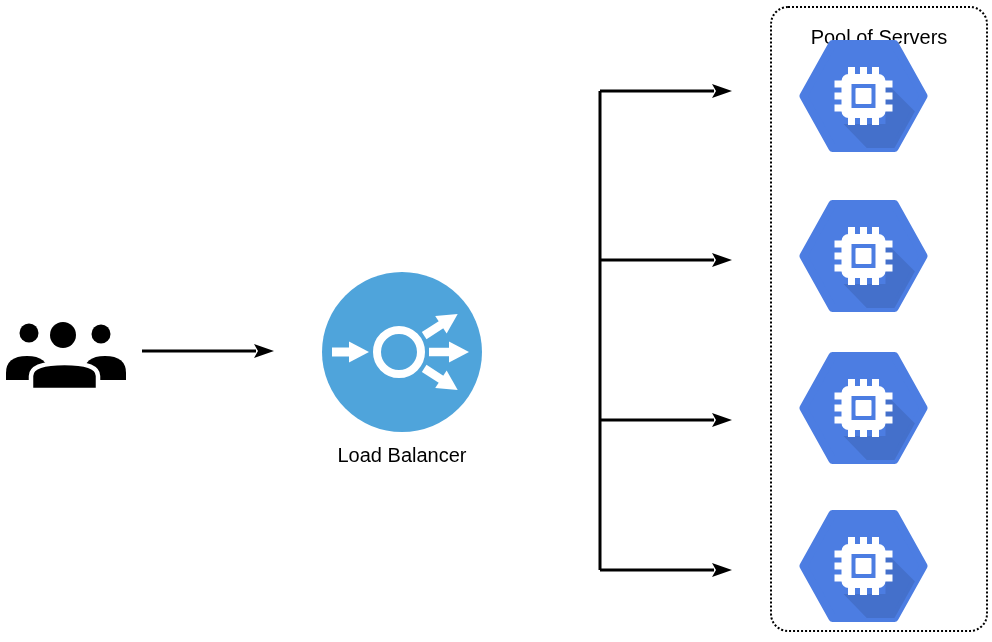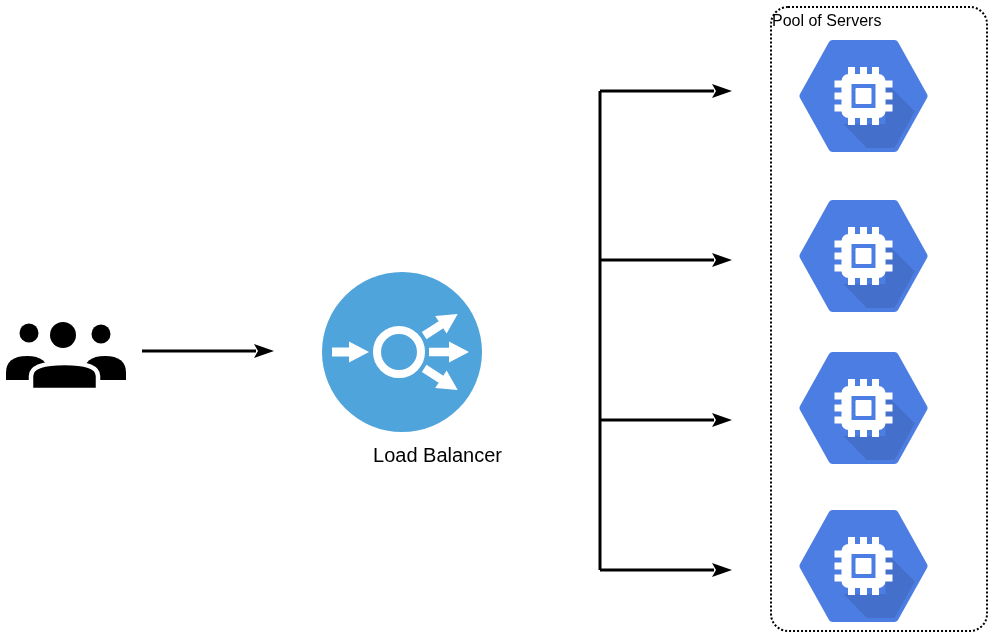--- a/index.html
+++ b/index.html
@@ -6,30 +6,30 @@
   .canvas{
     position:relative;width:992px;height:642px;background:#fff;
     font-family:"Liberation Sans",sans-serif;overflow:hidden;
   }
   .connector-layer{position:absolute;left:0;top:0;width:992px;height:642px;pointer-events:none;}
   .lb-circle{
     position:absolute;left:322px;top:272px;width:160px;height:160px;
     border-radius:50%;
   }
   .lb-label{
-    position:absolute;left:302px;top:444px;width:200px;text-align:right;
+    position:absolute;left:302px;top:444px;width:200px;text-align:center;
     font-size:20px;color:#000;
   }
   .pool-box{
     position:absolute;left:770px;top:6px;width:214px;height:622px;
     border:2px dotted #000;border-radius:18px;background:transparent;
   }
   .pool-title{
-    position:absolute;left:0;top:4px;width:100%;text-align:left;
-    font-size:16px;color:#000;
+    position:absolute;left:0;top:18px;width:100%;text-align:center;
+    font-size:20px;color:#000;
   }
   .server{position:absolute;left:27px;width:129px;height:112px;}
   .users-wrap{position:absolute;left:6px;top:316px;width:120px;height:74px;}
 </style>
 </head>
 <body>
 
 <svg width="0" height="0" style="position:absolute">
   <defs>
     <clipPath id="hexclip">

